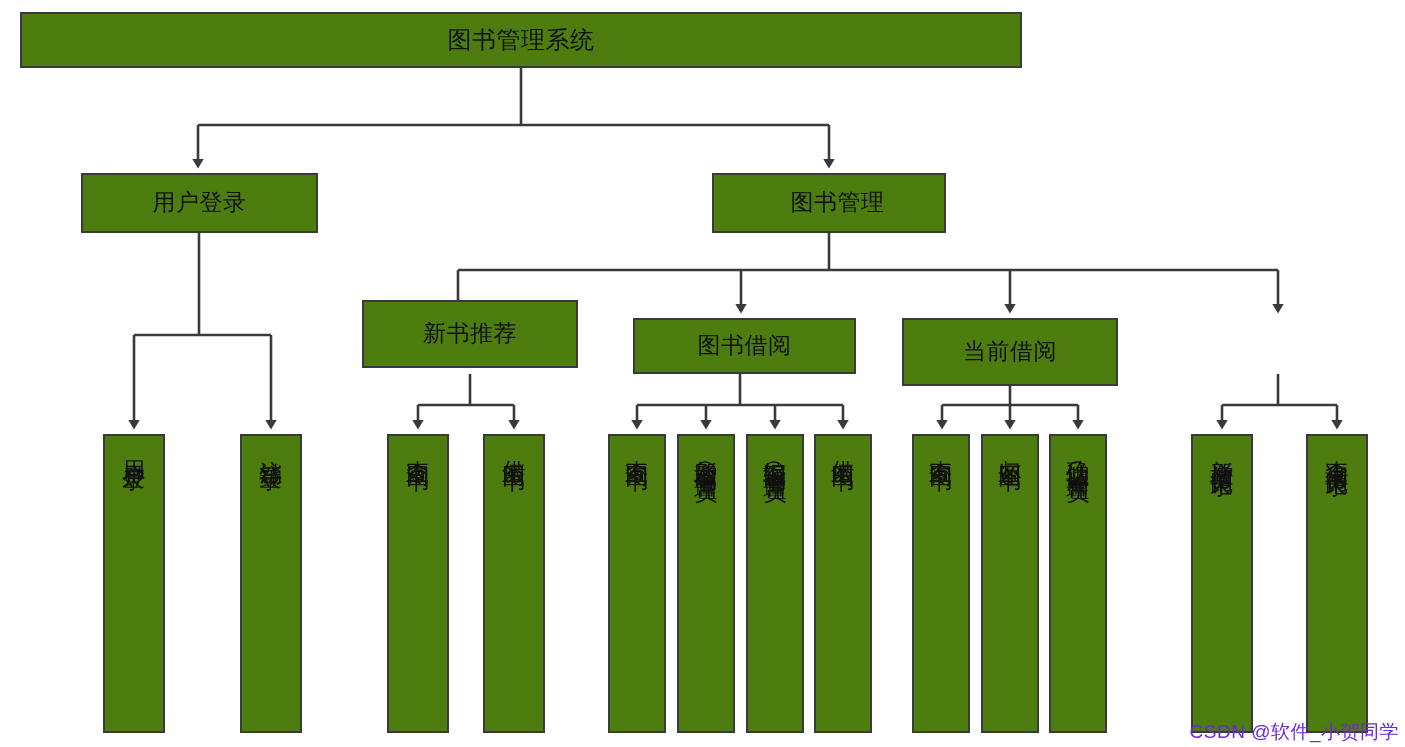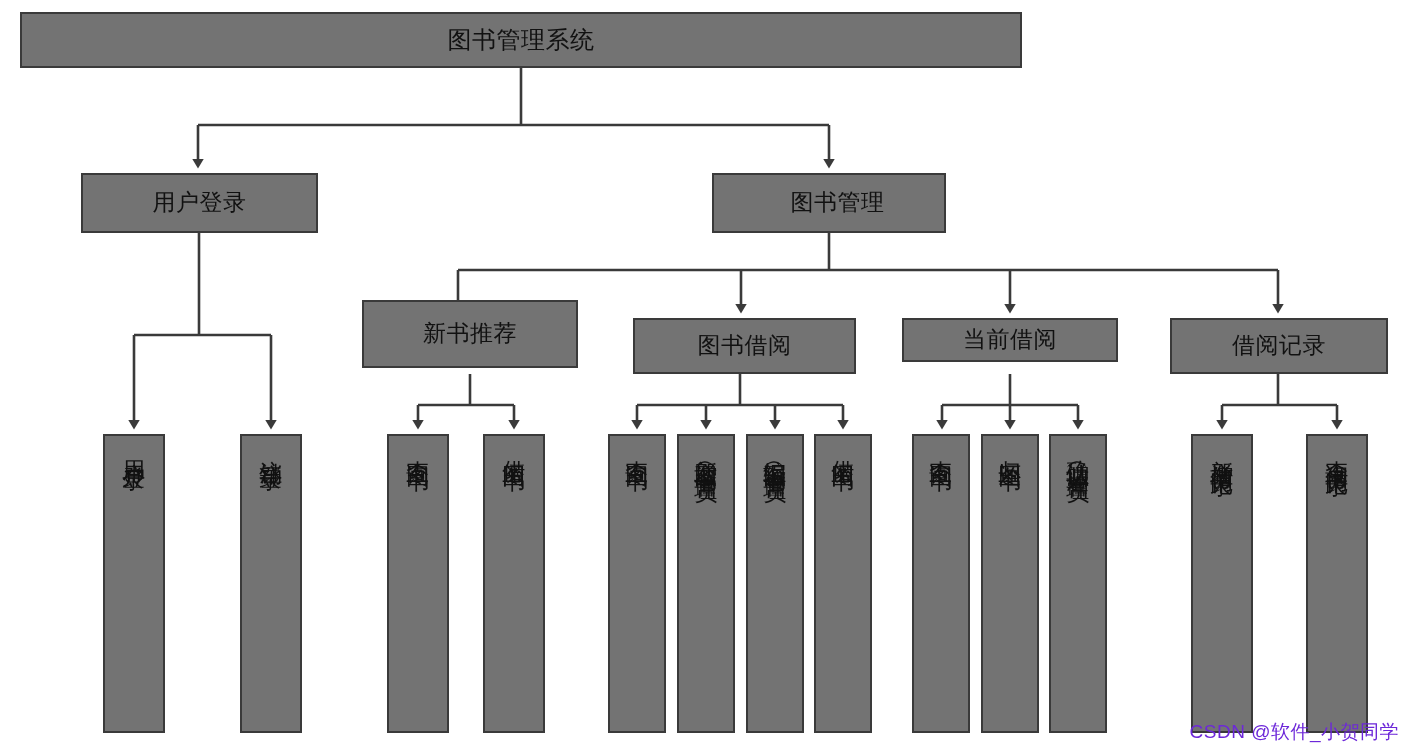--- a/index.html
+++ b/index.html
@@ -18,21 +18,21 @@
   }
   #edges{
     position:absolute;
     left:0; top:0;
     width:1405px; height:747px;
     pointer-events:none;
   }
   .node{
     position:absolute;
     box-sizing:border-box;
-    background:#737373;
+    background:#4d7c0f;
     border:2px solid #3a3a3a;
     display:flex;
     align-items:center;
     justify-content:center;
     z-index:2;
   }
   .node .lbl{
     display:block;
     text-align:center;
     color:#111111;
@@ -142,27 +142,24 @@
   </div>
 
   <div class="node h l3" style="left:362px; top:300px; width:216px; height:68px;">
     <span class="lbl">新书推荐</span>
   </div>
 
   <div class="node h l3" style="left:633px; top:318px; width:223px; height:56px;">
     <span class="lbl">图书借阅</span>
   </div>
 
-  <div class="node h l3" style="left:902px; top:318px; width:216px; height:44px;">
+  <div class="node h l3" style="left:902px; top:318px; width:216px; height:68px;">
     <span class="lbl">当前借阅</span>
   </div>
 
-  <div class="node h l3" style="left:1170px; top:318px; width:218px; height:56px;">
-    <span class="lbl">借阅记录</span>
-  </div>
 
   <div class="node v" style="left:103px; top:434px; width:62px; height:299px;">
     <span class="lbl">用户登录</span>
   </div>
 
   <div class="node v" style="left:240px; top:434px; width:62px; height:299px;">
     <span class="lbl">注销登录</span>
   </div>
 
   <div class="node v" style="left:387px; top:434px; width:62px; height:299px;">

